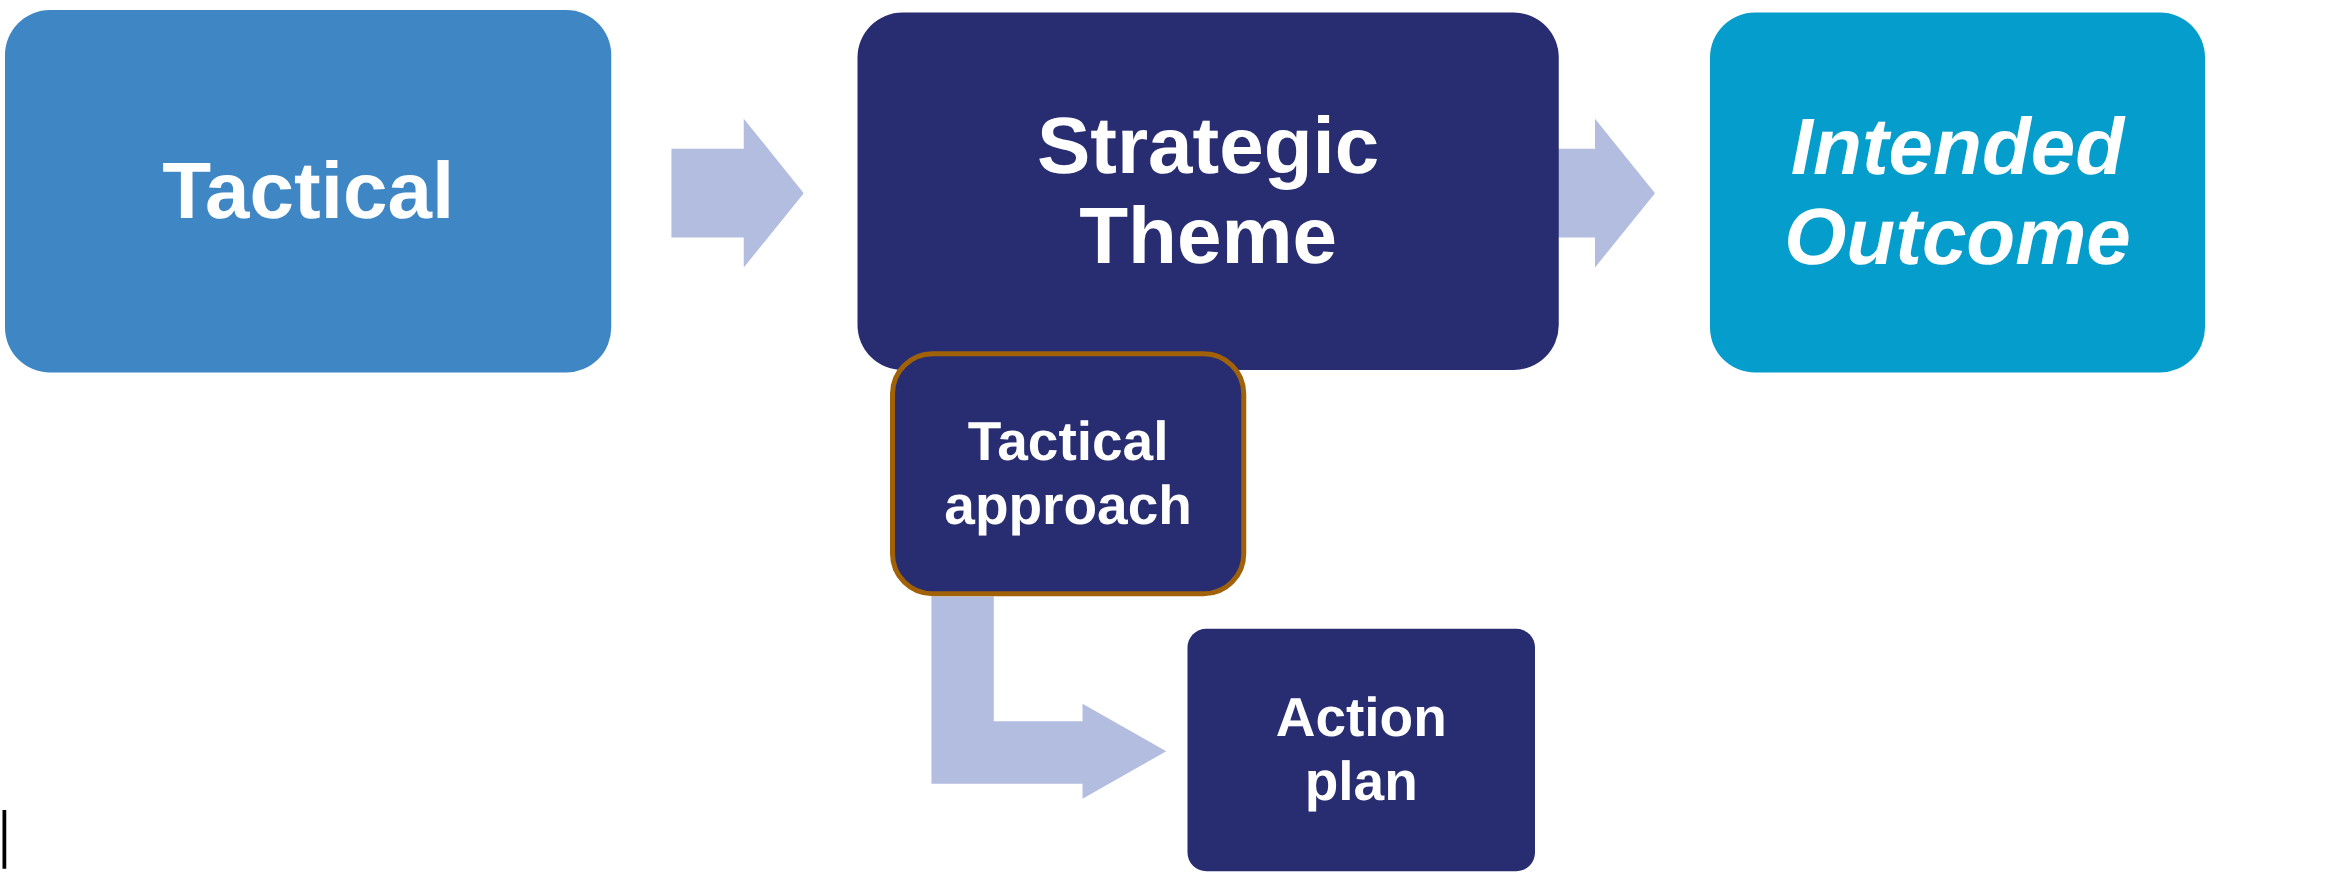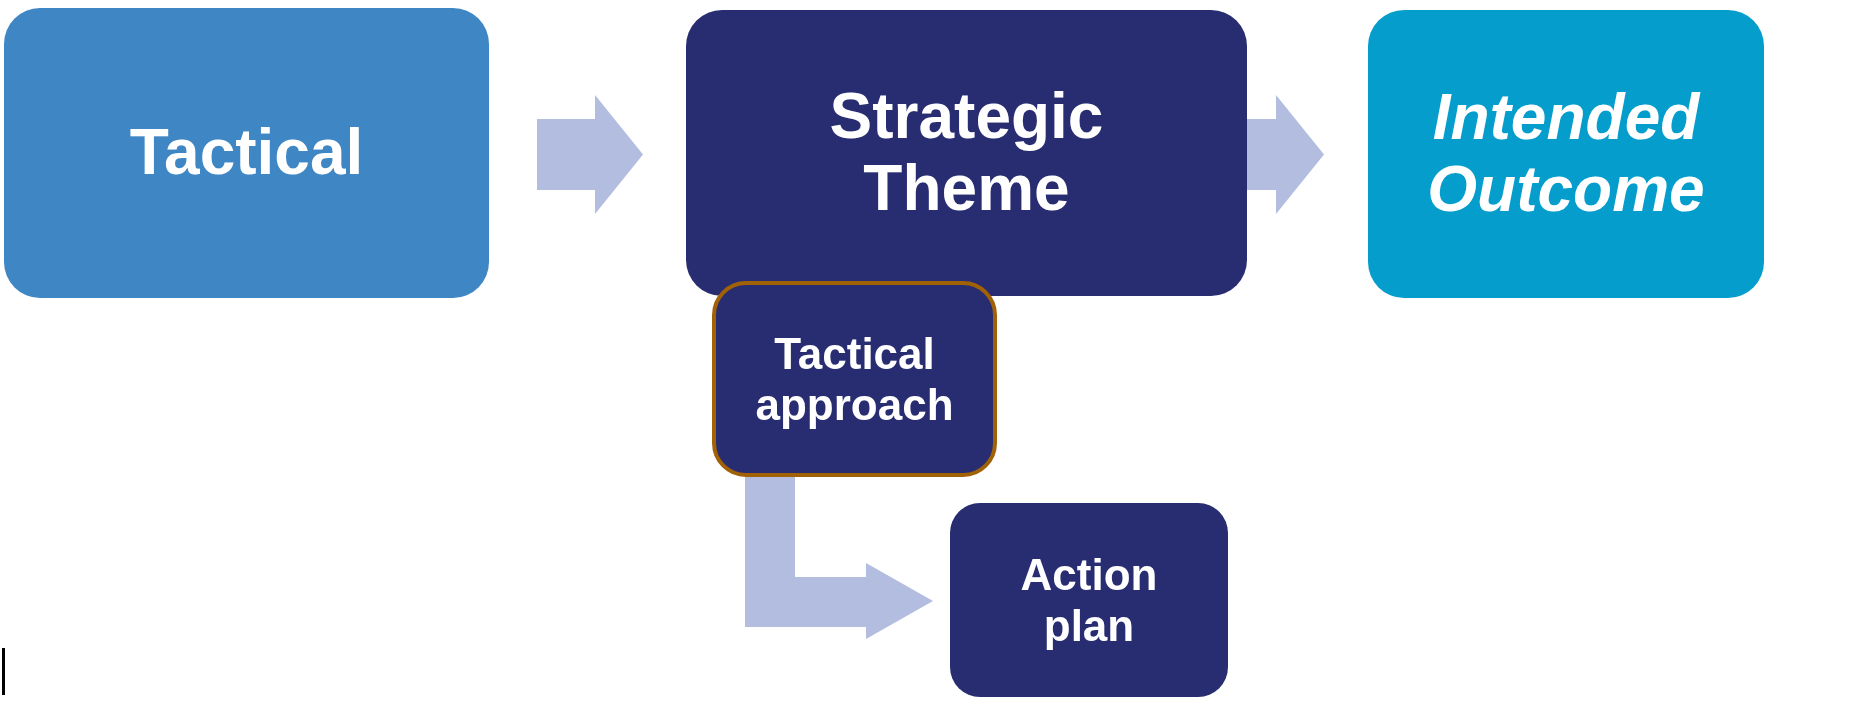--- a/index.html
+++ b/index.html
@@ -22,21 +22,21 @@
     white-space: pre-line;
   }
   .node-big {
     font-size: 64px;
     line-height: 1.12;
     border-radius: 36px;
   }
   .node-small {
     font-size: 44px;
     line-height: 1.16;
-    border-radius: 30px;
+    border-radius: 15px;
     background: #272D70;
   }
   #node-objective {
     left: 4px; top: 8px; width: 485px; height: 290px;
     background: #3E86C4;
   }
   #node-strategic-theme {
     left: 686px; top: 10px; width: 561px; height: 286px;
     background: #272D70;
     z-index: 1;

